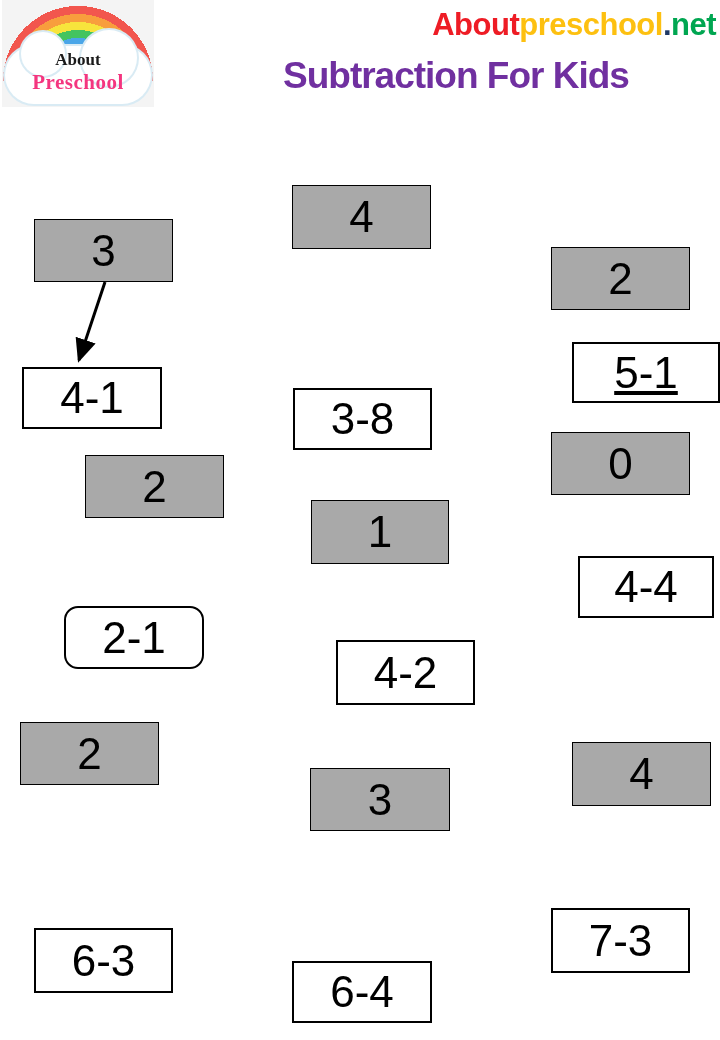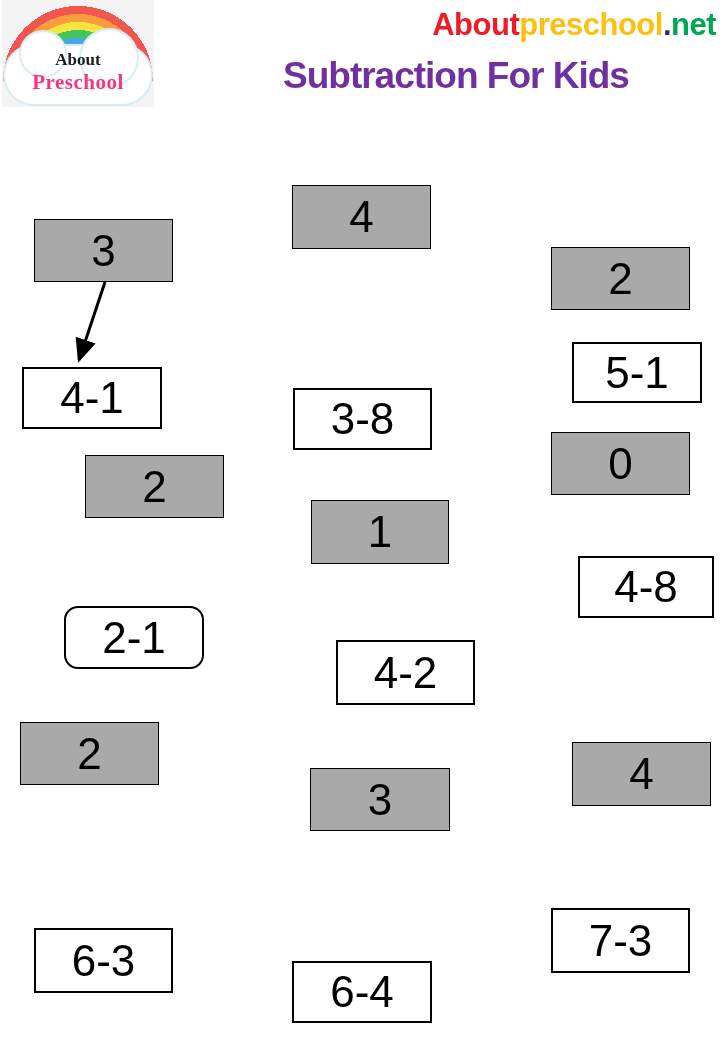--- a/index.html
+++ b/index.html
@@ -126,33 +126,33 @@
 </div>
 
 <div class="page-title" style="color: rgb(112, 48, 160); margin-left: 6px;">Subtraction For Kids</div>
 
 <div class="box answer" style="left: 292px; top: 185px; width: 139px; height: 64px; background-color: rgb(169, 169, 169);">4</div>
 
 <div class="box answer" style="left: 34px; top: 219px; width: 139px; height: 63px; background-color: rgb(169, 169, 169);">3</div>
 
 <div class="box answer" style="left: 551px; top: 247px; width: 139px; height: 63px; background-color: rgb(169, 169, 169);">2</div>
 
-<div class="box problem" style="left:572px; top:342px; width:130px; height:61px;">5-1</div>
+<div class="box problem" style="left:572px; top:342px; width:148px; height:61px;text-decoration:underline;">5-1</div>
 
 <div class="box problem" style="left:22px; top:367px; width:140px; height:62px;">4-1</div>
 
 <div class="box problem" style="left:293px; top:388px; width:139px; height:62px;">3-8</div>
 
 <div class="box answer" style="left: 551px; top: 432px; width: 139px; height: 63px; background-color: rgb(169, 169, 169);">0</div>
 
 <div class="box answer" style="left: 85px; top: 455px; width: 139px; height: 63px; background-color: rgb(169, 169, 169);">2</div>
 
 <div class="box answer" style="left: 311px; top: 500px; width: 138px; height: 64px; background-color: rgb(169, 169, 169);">1</div>
 
-<div class="box problem" style="left:578px; top:556px; width:136px; height:62px;">4-8</div>
+<div class="box problem" style="left:578px; top:556px; width:136px; height:62px;">4-4</div>
 
 <div class="box problem" style="left:64px; top:606px; width:140px; height:63px;border-radius:14px;">2-1</div>
 
 <div class="box problem" style="left:336px; top:640px; width:139px; height:65px;">4-2</div>
 
 <div class="box answer" style="left: 20px; top: 722px; width: 139px; height: 63px; background-color: rgb(169, 169, 169);">2</div>
 
 <div class="box answer" style="left: 572px; top: 742px; width: 139px; height: 64px; background-color: rgb(169, 169, 169);">4</div>
 
 <div class="box answer" style="left: 310px; top: 768px; width: 140px; height: 63px; background-color: rgb(169, 169, 169);">3</div>

